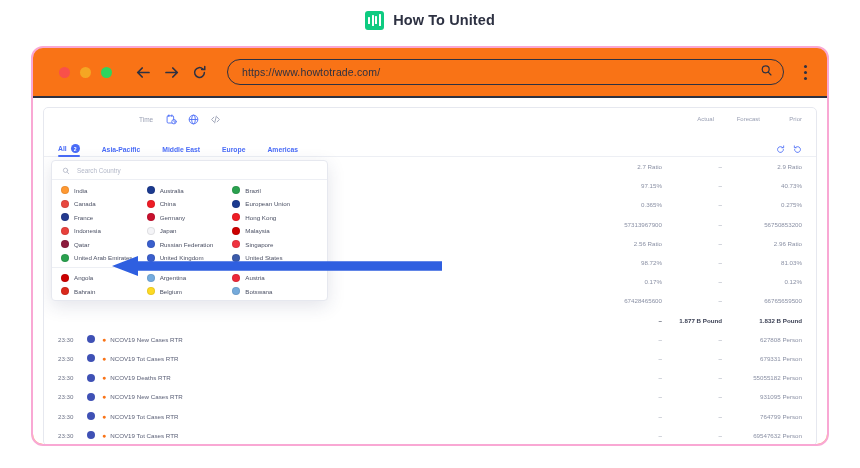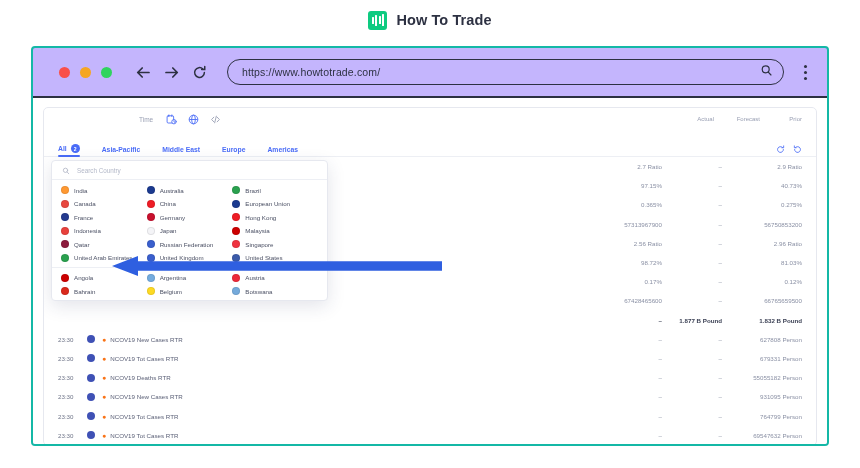--- a/index.html
+++ b/index.html
@@ -35,23 +35,23 @@
   .brand-logo i:nth-child(4) { height: 12px; }
   .brand-title {
     font-size: 14.5px; color: #2d3142; font-weight: 600; letter-spacing: .1px;
   }
 
   
   .browser {
     position: absolute;
     left: 31px; top: 46px;
     width: 798px; height: 400px;
-    border: 2px solid #14b8a6;
-    border-radius: 4px;
-    background: #c4b5fd;
+    border: 2px solid #f9a8d4;
+    border-radius: 12px;
+    background: #f97316;
     overflow: hidden;
   }
   .chrome {
     height: 50px;
     border-bottom: 2px solid #2d3142;
     display: flex;
     align-items: center;
     padding: 0 14px 0 26px;
     gap: 14px;
   }
@@ -219,21 +219,21 @@
 </head>
 <body>
 
 <div class="brand-bar">
   <div class="brand-logo">
     <i></i>
       <i></i>
       <i></i>
       <i></i>
   </div>
-  <div class="brand-title">How To Trade</div>
+  <div class="brand-title">How To United</div>
 </div>
 
 <div class="browser">
 
   <div class="chrome">
     <div class="dots">
       <span class="dot red"></span>
       <span class="dot amber"></span>
       <span class="dot green"></span>
     </div>

